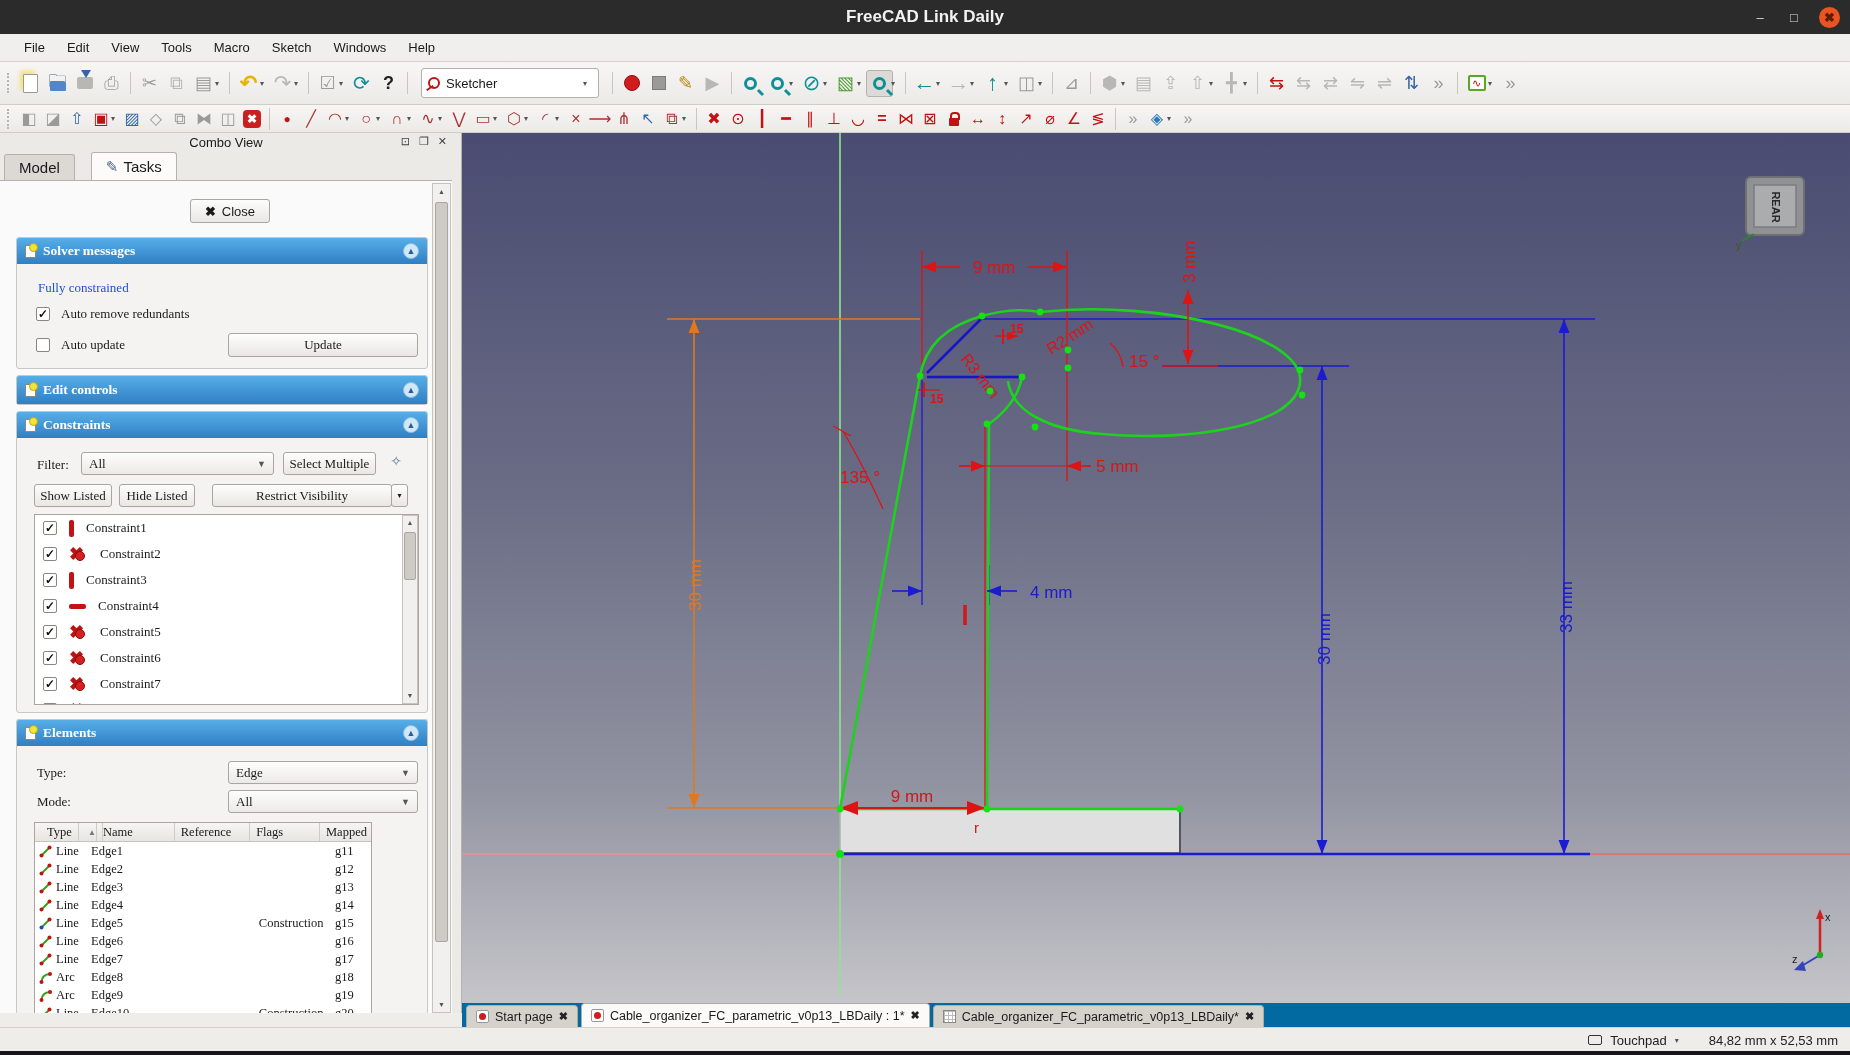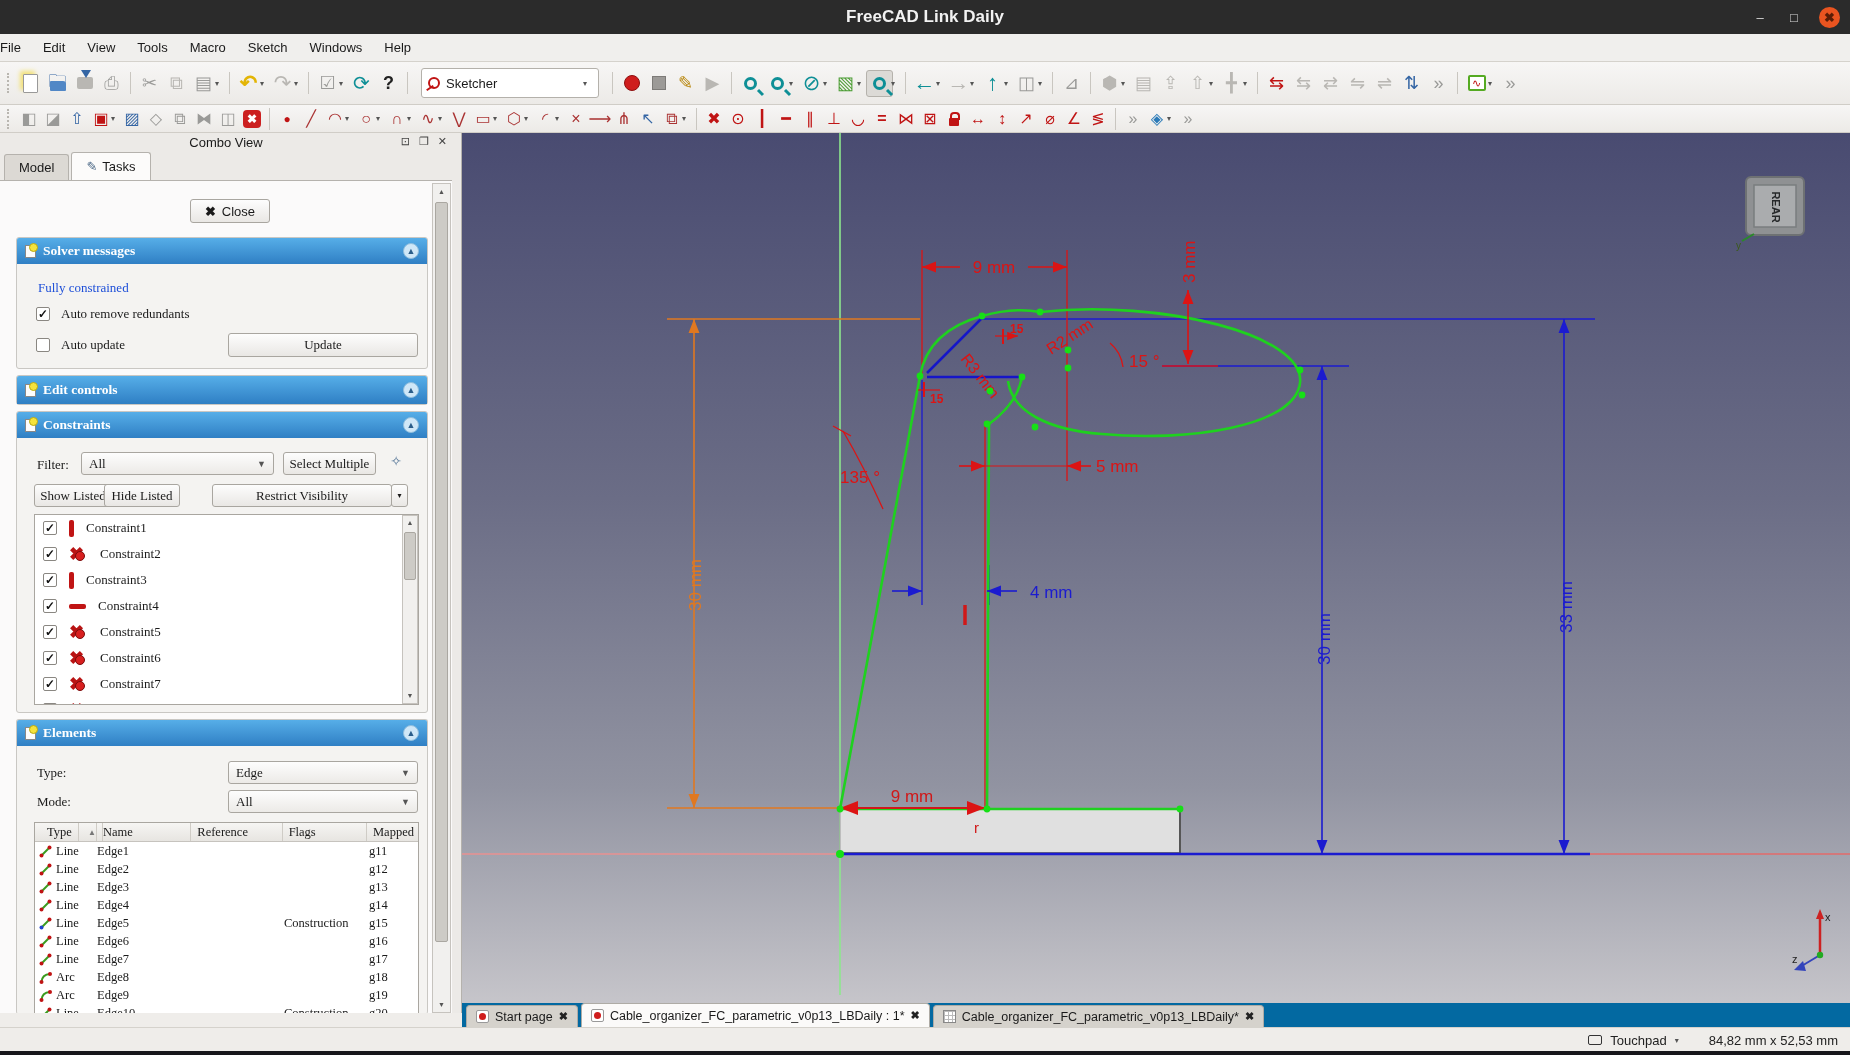--- a/index.html
+++ b/index.html
@@ -7,21 +7,21 @@
   .abs { position:absolute; }
 
   
   .titlebar { left:0; top:0; width:1850px; height:34px; background:#2b2b2b; display:flex; align-items:center; justify-content:center; }
   .titlebar .wtitle { color:#f2f2f2; font-size:17px; font-weight:bold; }
   .wcontrols { position:absolute; right:10px; top:0; height:34px; display:flex; align-items:center; gap:16px; }
   .wbtn { color:#d8d8d8; font-size:13px; width:18px; text-align:center; cursor:default; }
   .wclose { width:21px; height:21px; border-radius:50%; background:#e95420; color:#5a1d06; font-size:13px; line-height:21px; text-align:center; font-weight:bold; }
 
   
-  .menubar { left:0; top:34px; width:1850px; height:28px; background:#f0efed; border-bottom:1px solid #d5d2cc; display:flex; align-items:center; padding-left:0; gap:22px; }
+  .menubar { left:0; top:34px; width:1850px; height:28px; background:#f0efed; border-bottom:1px solid #d5d2cc; display:flex; align-items:center; padding-left:24px; gap:22px; }
   .menuitem { font-size:13px; color:#1a1a1a; }
 
   
   .tb { left:0; width:1850px; display:flex; align-items:center; background:linear-gradient(#f7f6f5,#eceae7); border-bottom:1px solid #d0cdc7; }
   .tb1 { top:62px; height:43px; padding:0 4px; }
   .tb2 { top:105px; height:28px; padding:0 4px; }
   .grip { width:7px; height:20px; margin:0 3px; border-left:2px dotted #b9b6b0; }
   .sep { width:1px; height:22px; background:#c9c6c0; margin:0 5px; }
   .icon { display:inline-flex; width:27px; height:27px; align-items:center; justify-content:center; font-size:18px; color:#666; border-radius:3px; }
   .tb2 .icon { width:24px; height:24px; font-size:16px; }
@@ -44,21 +44,21 @@
   .wbcombo { display:inline-flex; align-items:center; gap:6px; width:178px; height:30px; background:#fff; border:1px solid #b4b1ab; border-radius:3px; padding:0 6px; margin:0 8px; font-size:13px; color:#1a1a1a; }
   .wbcombo .spacer { flex:1; }
   .sketcher-glyph { width:12px; height:12px; border:2px solid #c01414; border-radius:50%; position:relative; }
   .sketcher-glyph::after { content:""; position:absolute; left:-4px; top:8px; width:8px; height:2px; background:#c01414; transform:rotate(-35deg); }
 
   
   .panel { left:0; top:133px; width:462px; height:880px; background:#eceae7; border-right:1px solid #b5b2ad;padding-left:16px; }
   .panel-title { position:absolute; left:0; top:0; width:452px; height:19px; display:flex; align-items:center; justify-content:center; font-size:13px; color:#1a1a1a; }
   .panel-wbtns { position:absolute; right:14px; top:2px; display:flex; gap:9px; font-size:11px; color:#444; }
   .ptabs { position:absolute; left:4px; top:19px; height:28px; display:flex; align-items:flex-end; }
-  .ptab { height:26px; padding:0 14px; display:flex; align-items:center; gap:5px; font-size:13px; color:#1a1a1a; border:1px solid #b5b2ad; border-bottom:none; border-radius:3px 3px 0 0; background:#dcd9d4; margin-right:2px; }
+  .ptab { height:26px; padding:0 14px; display:flex; align-items:center; gap:5px; font-size:15px; color:#1a1a1a; border:1px solid #b5b2ad; border-bottom:none; border-radius:3px 3px 0 0; background:#dcd9d4; margin-right:16px; }
   .ptab.active { background:#fcfbfa; height:28px; }
   .tasks-area { position:absolute; left:0; top:47px; width:452px; height:833px; background:#fbfafa; border-top:1px solid #b5b2ad; overflow:hidden; }
   .closebtn { position:absolute; left:190px; top:18px; width:80px; height:24px; background:linear-gradient(#fdfdfd,#e9e7e4); border:1px solid #a9a6a0; border-radius:3px; display:flex; align-items:center; justify-content:center; gap:6px; font-size:13px; color:#1a1a1a; }
   .closebtn .x { font-weight:bold; font-size:13px; }
   .section { position:absolute; left:16px; width:412px; background:#f4f3f1; border:1px solid #c9c7c3; border-radius:3px;font-family:Liberation Serif, serif; }
   .sechead { height:26px; background:linear-gradient(#56aee8,#2f7fc4); border-radius:2px 2px 0 0; display:flex; align-items:center; padding:0 8px; gap:7px; color:#fff; font-size:13.5px; font-weight:bold; }
   .noteicon { width:11px; height:13px; background:#fdfdfd; border:1px solid #888; position:relative; }
   .noteicon::after { content:""; position:absolute; right:-3px; top:-3px; width:7px; height:7px; border-radius:50%; background:#f5e33c; border:1px solid #b9a912; }
   .collapse { margin-left:auto; width:16px; height:16px; border-radius:50%; background:#cfe7f7; color:#2a5d8a; font-size:9px; display:flex; align-items:center; justify-content:center; border:1px solid #8fbede; }
   .greentext { color:#1d4ed8; font-size:13px; }
@@ -72,21 +72,21 @@
   .crow { height:26px; display:flex; align-items:center; gap:12px; padding-left:8px; }
   .ci-v { width:5px; height:17px; background:#c01414; border-radius:2px; display:inline-block; }
   .ci-h { width:17px; height:5px; background:#c01414; border-radius:2px; display:inline-block; }
   .ci-co { position:relative; width:19px; height:19px; display:inline-block; }
   .ci-co::before { content:"\2716"; position:absolute; left:0; top:-2px; font-size:18px; font-weight:bold; color:#b91414; }
   .ci-co::after { content:""; position:absolute; left:5.5px; top:6px; width:8px; height:8px; background:#d81f1f; border:1px solid #7a0c0c; border-radius:50%; }
   .cname { font-size:13px; color:#1a1a1a; }
   .sbar { position:absolute; background:#f1f0ee; border:1px solid #c6c3be; }
   .sthumb { position:absolute; background:#cdcbc6; border:1px solid #aaa7a1; border-radius:2px; }
   .sarrow { position:absolute; font-size:7px; color:#555; width:100%; text-align:center; }
-  .etable { position:absolute; left:17px; top:102px; width:385px; background:#fff; border:1px solid #a9a6a0; }
+  .etable { position:absolute; left:17px; top:102px; width:338px; background:#fff; border:1px solid #a9a6a0; }
   .thead { height:19px; background:linear-gradient(#f6f5f3,#e7e5e1); border-bottom:1px solid #c6c3be; display:flex; align-items:center; font-size:12.5px; color:#1a1a1a; }
   .thead span { border-right:1px solid #cfccc6; padding:0 6px; height:100%; display:flex; align-items:center; }
   .erow { height:18px; display:flex; align-items:center; font-size:12.5px; color:#1a1a1a; }
   .erow .c-type { width:62px; padding-left:4px; display:flex; gap:4px; align-items:center; }
   .erow .c-name { width:95px; }
   .erow .c-ref  { width:92px; }
   .erow .c-flag { width:85px; }
   .erow .c-map  { width:40px; }
 
   
@@ -349,21 +349,21 @@
         <span class="collapse">▲</span>
       </div>
       <span class="label13" style="position:absolute;left:20px;top:45px;">Filter:</span>
       <div class="combo" style="position:absolute;left:64px;top:40px;width:193px;height:23px;">
         <span>All</span>
           <span class="arr">▼</span>
       </div>
       <div class="btn" style="position:absolute;left:266px;top:40px;width:93px;height:23px;">Select Multiple</div>
       <div style="position:absolute;left:368px;top:41px;width:22px;height:21px;color:#5a7a9a;font-size:14px;text-align:center;">✧</div>
       <div class="btn" style="position:absolute;left:17px;top:72px;width:78px;height:23px;">Show Listed</div>
-      <div class="btn" style="position:absolute;left:87px;top:72px;width:76px;height:23px;">Hide Listed</div>
+      <div class="btn" style="position:absolute;left:102px;top:72px;width:76px;height:23px;">Hide Listed</div>
       <div class="btn" style="position:absolute;left:195px;top:72px;width:180px;height:23px;">Restrict Visibility</div>
       <div class="btn" style="position:absolute;left:374px;top:72px;width:17px;height:23px;font-size:8px;">▾</div>
 
       <div class="clist">
         <div class="crow">
             <span class="cbox">✓</span>
             <span class="ci-v"></span>
             <span class="cname">Constraint1</span>
           </div>
         <div class="crow">

